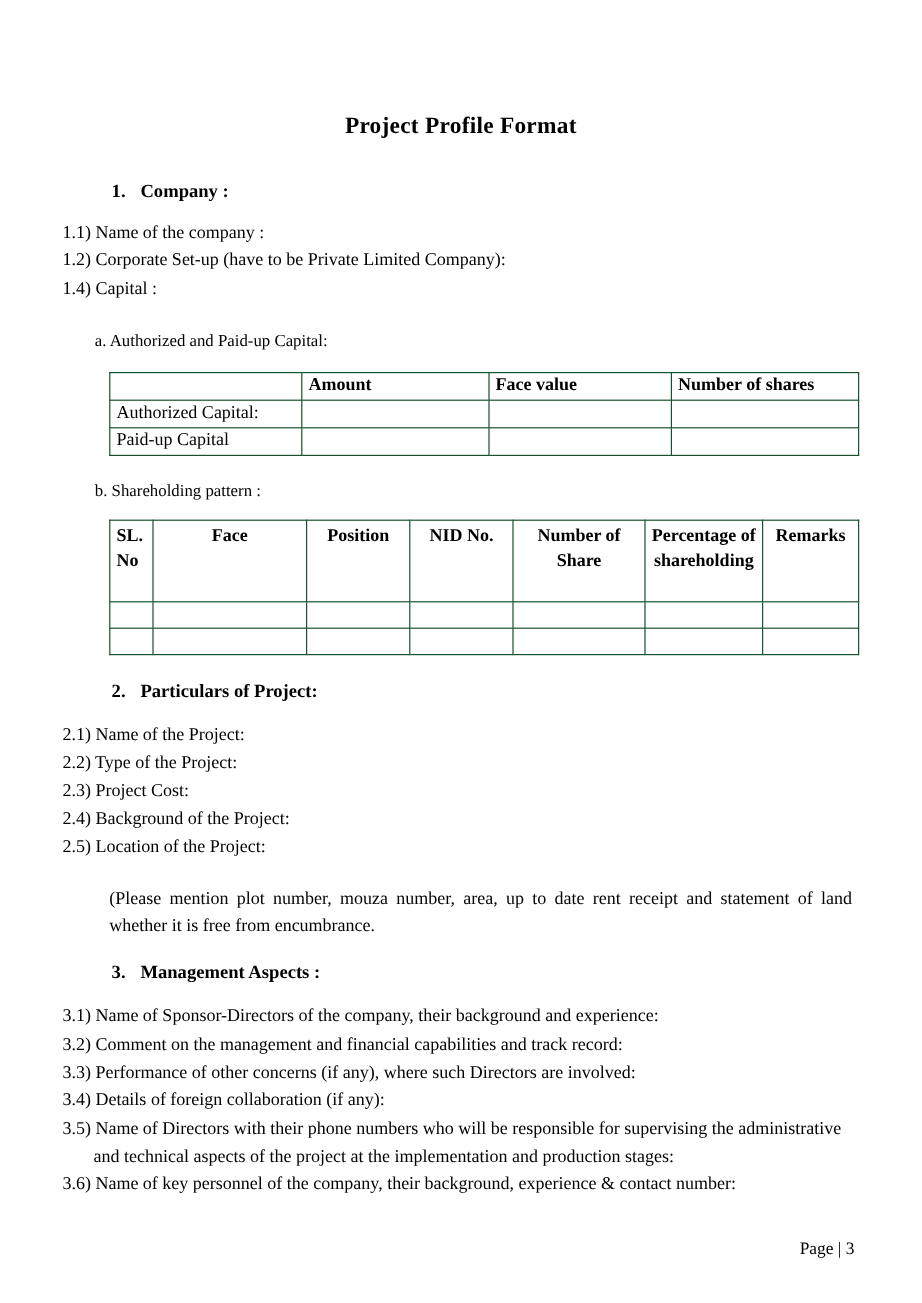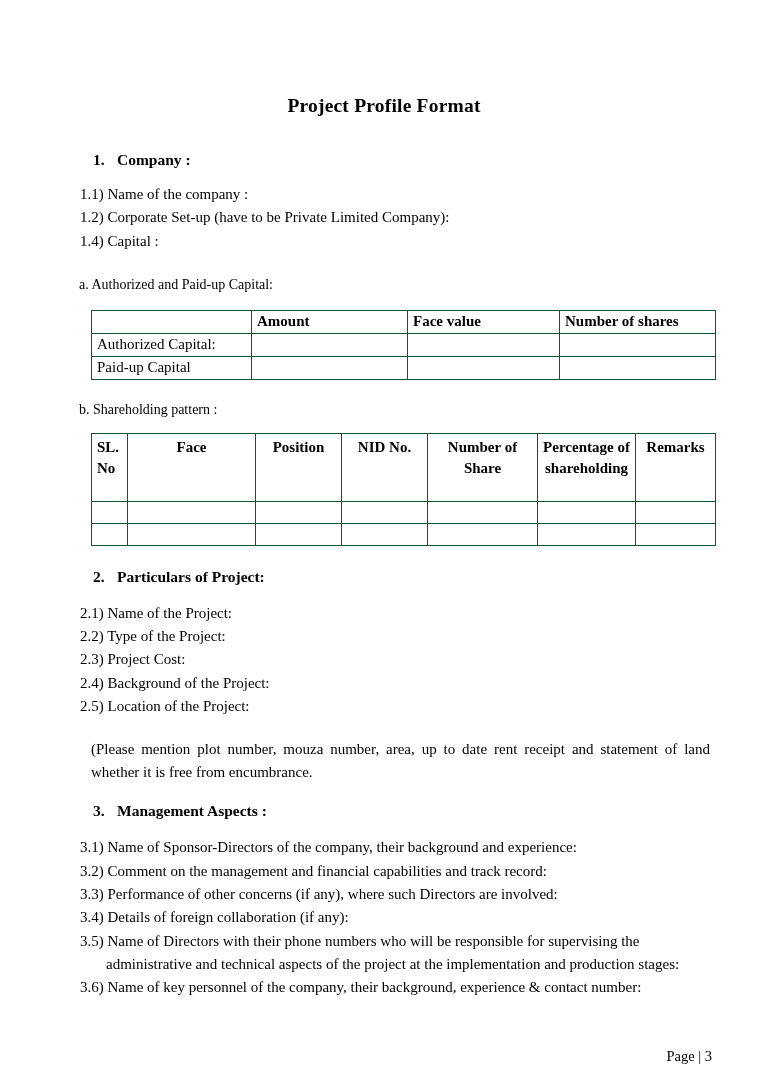--- a/index.html
+++ b/index.html
@@ -42,21 +42,21 @@
     margin-left: 90px;
   }
   .section-heading .num {
     width: 24px;
     flex: 0 0 24px;
   }
 
   
   .sub-item {
     font-size: 15px;
-    margin-left: 77px;
+    margin-left: 49px;
     margin-right: 55px;
     line-height: 23.3px;
     text-indent: -26px;
     padding-left: 26px;
   }
   .sub-list {
     margin: 0;
   }
 
   
@@ -122,21 +122,21 @@
     margin-left: 88px;
     margin-right: 55px;
     line-height: 23px;
     text-align: justify;
   }
 
   
   .footer {
     position: absolute;
     right: 56px;
-    bottom: 21px;
+    bottom: 36px;
     font-size: 14.5px;
   }
   .sp-12 { height: 12px; }
   .sp-14 { height: 14px; }
   .sp-16 { height: 16px; }
   .sp-18 { height: 18px; }
   .sp-20 { height: 20px; }
   .sp-22 { height: 22px; }
   .sp-34 { height: 34px; }
 </style>

